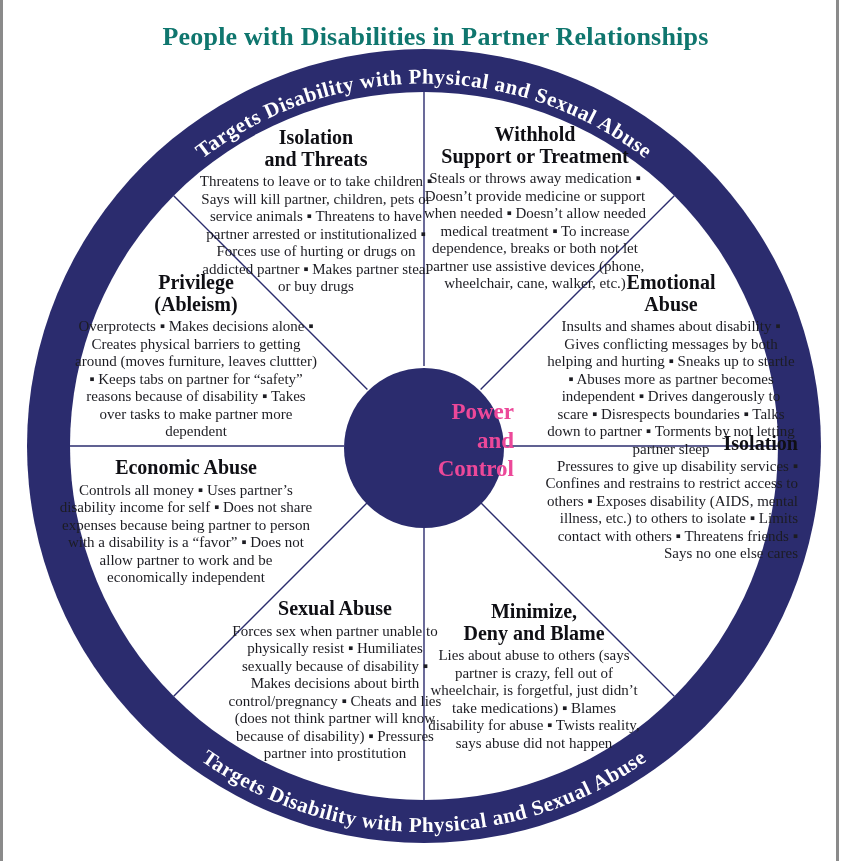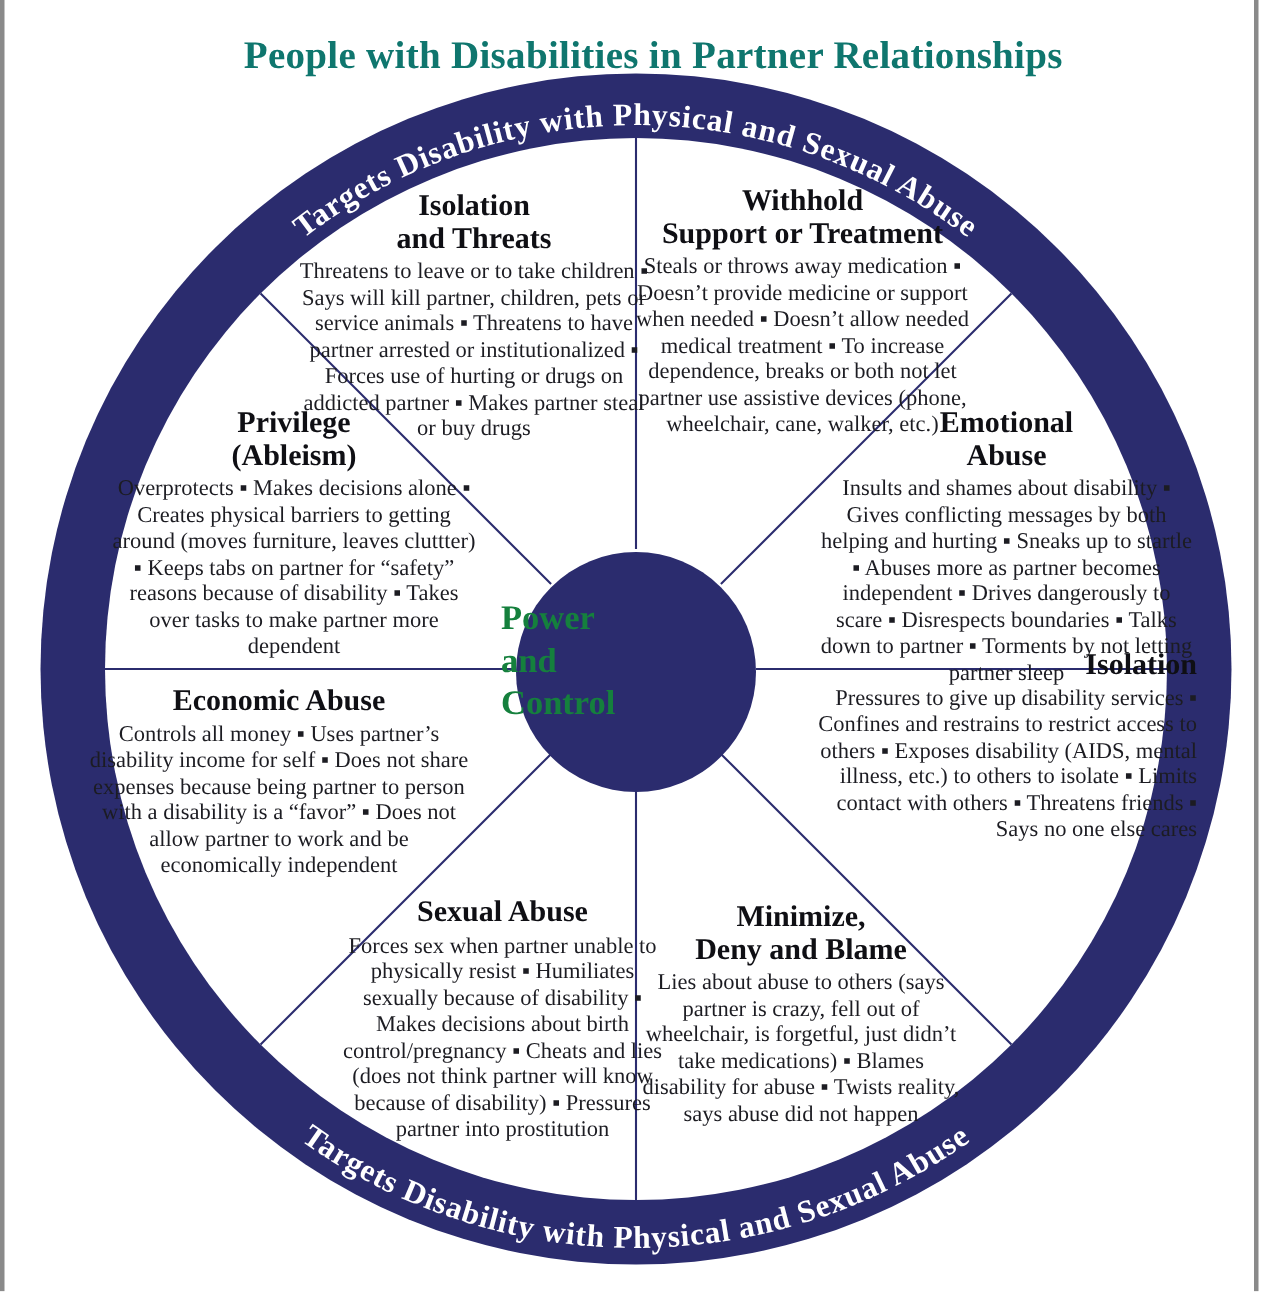--- a/index.html
+++ b/index.html
@@ -51,22 +51,22 @@
   #seg-withhold  { left:413px; top:124px; width:244px; }
   #seg-privilege { left:72px;  top:272px; width:248px; }
   #seg-emotional { left:545px; top:272px; width:252px; }
   #seg-economic  { left:58px;  top:457px; width:256px; }
   #seg-isolation { left:542px; top:433px; width:256px;text-align:right; }
   #seg-sexual    { left:222px; top:598px; width:226px; }
   #seg-minimize  { left:428px; top:601px; width:212px; }
 
   #center-label {
     position:absolute; left:334px; top:398px; width:180px;
-    text-align:left;
-    color:#15803d; font-weight:bold;
+    text-align:right;
+    color:#ec4899; font-weight:bold;
     font-size:23px; line-height:1.24;
   }
   #center-label span { display:block; }
 </style>
 </head>
 <body>
 
 <div id="page">
 
   <div id="left-border" class="edge-border"></div>

